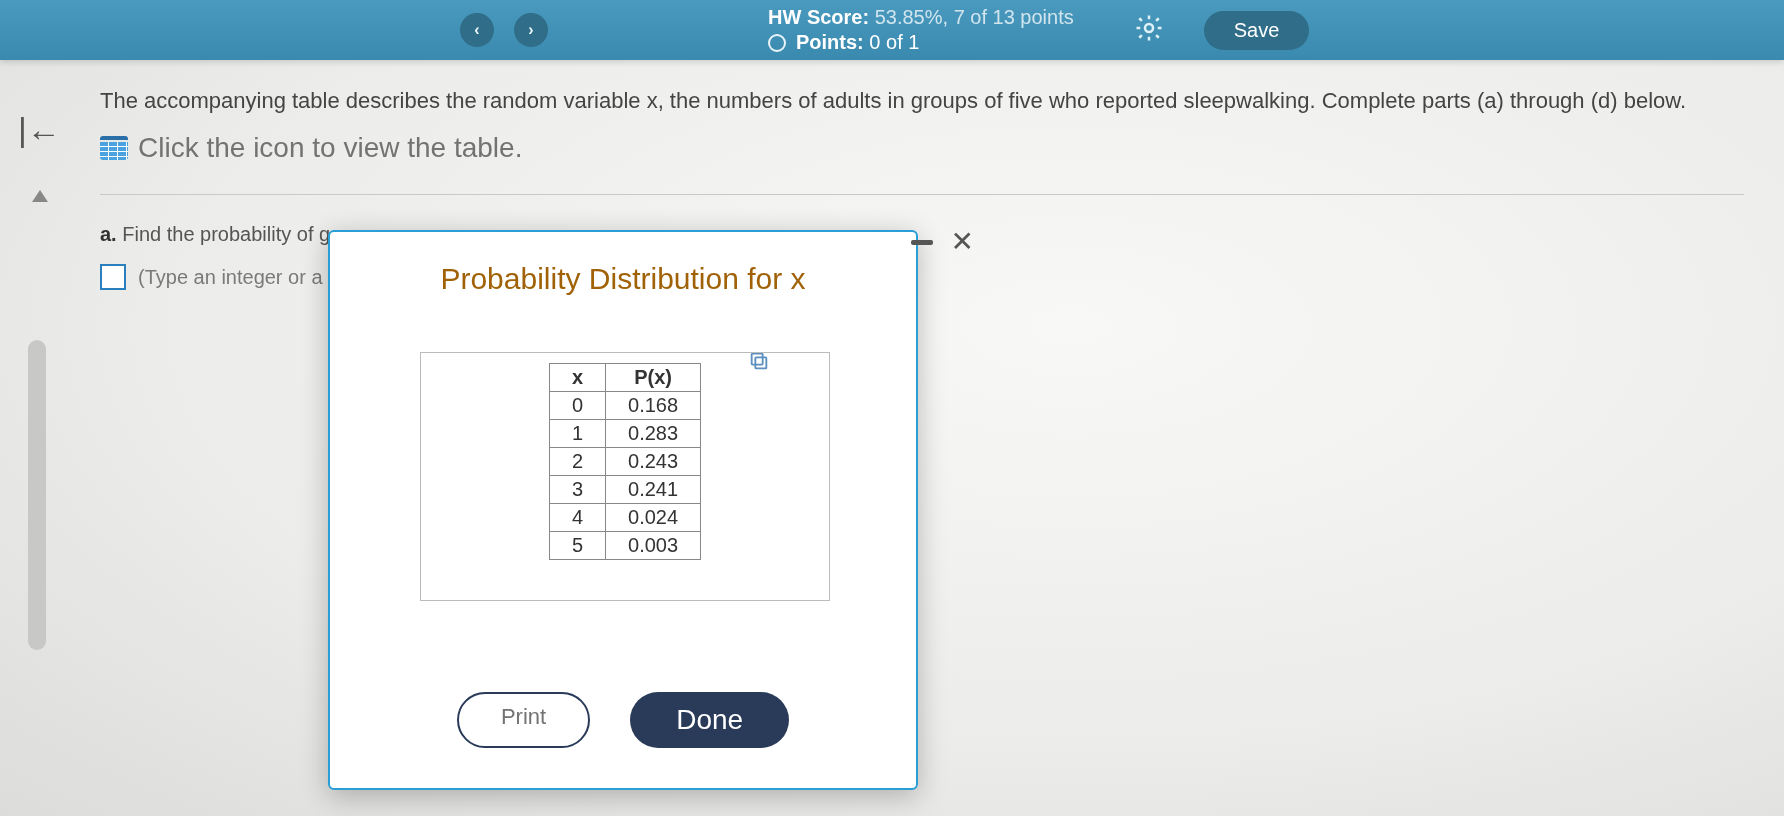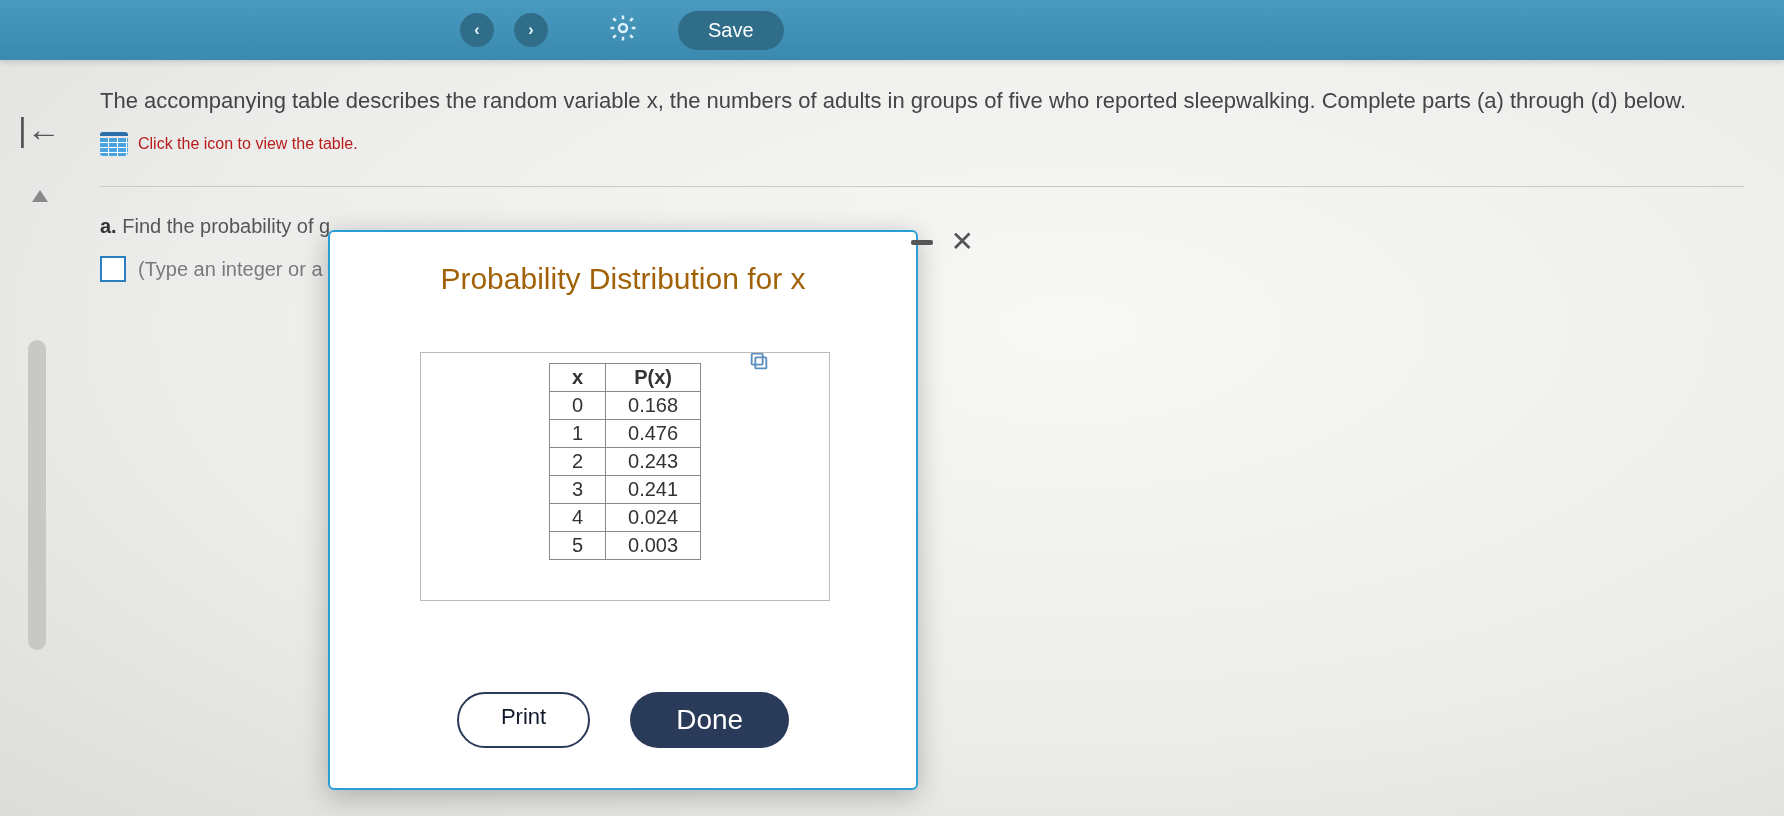--- a/index.html
+++ b/index.html
@@ -86,21 +86,21 @@
       linear-gradient(#2b6fa8,#2b6fa8) 0 0/100% 4px no-repeat,
       linear-gradient(#4aa3e0,#4aa3e0) 0 6px/100% 18px no-repeat;
     border-radius:3px;
   }
   .table-icon::after{
     content:""; position:absolute; inset:6px 0 0 0;
     background:
       repeating-linear-gradient(to bottom, transparent 0 4px, #fff 4px 5px),
       repeating-linear-gradient(to right, transparent 0 8px, #fff 8px 9px);
   }
-  .link-text { color:#b91c1c; font-size:16px; }
+  .link-text { color:#737373; font-size:28px; }
   .hr { border:none; border-top:1px solid #c9c9c7; margin-top:30px; margin-bottom:28px; }
   .part-a { font-size:20px; color:#555; }
   .part-a b { color:#333; }
   .answer-row { margin-top:18px; display:flex; align-items:center; gap:12px; }
   .answer-box {
     width:26px; height:26px; border:2px solid #2a7fbf;
     background:#fff;
   }
   .hint-text { color:#7a7a7a; font-size:20px; }
 
@@ -145,36 +145,49 @@
     width:22px; height:22px;
     cursor:pointer;
   }
   .copy-icon svg { width:22px; height:22px; }
   .modal-buttons {
     position:absolute; bottom:40px; left:0; right:0;
     display:flex; justify-content:center; gap:40px;
   }
   .btn-print {
     border:2px solid #2a3b5a; border-radius:28px;
-    padding:10px 42px; font-size:22px; color:#0f172a;
+    padding:10px 42px; font-size:22px; color:#737373;
     background:#fff; cursor:pointer;
   }
   .btn-done {
     border:none; border-radius:28px;
     padding:12px 46px; font-size:28px; color:#fff;
     background:#2a3b5a; cursor:pointer;
   }
 </style>
 </head>
 <body>
 
 <div class="topbar">
   <div class="nav-btn nav-prev">‹</div>
   <div class="nav-btn nav-next">›</div>
 
+  <div class="score-block">
+    <div class="score-line1">
+      <b>HW Score:</b>
+      <span class="dim">53.85%, 7 of 13 points</span>
+    </div>
+    <div class="score-line2">
+      <span class="radio-open"></span>
+      <span>
+        <b>Points:</b>
+        <span class="dim">0 of 1</span>
+      </span>
+    </div>
+  </div>
 
   <span class="settings-icon">
     <svg width="30" height="30" viewBox="0 0 24 24" fill="none" stroke="#dff1f8" stroke-width="2">
       <circle cx="12" cy="12" r="3.2"></circle>
       <path d="M12 2v3M12 19v3M4.2 4.2l2.1 2.1M17.7 17.7l2.1 2.1M2 12h3M19 12h3M4.2 19.8l2.1-2.1M17.7 6.3l2.1-2.1"></path>
     </svg>
   </span>
 
   <div class="save-btn">Save</div>
 </div>
@@ -223,21 +236,21 @@
             <th>P(x)</th>
           </tr>
         </thead>
         <tbody>
           <tr>
               <td>0</td>
               <td>0.168</td>
             </tr>
           <tr>
               <td>1</td>
-              <td>0.476</td>
+              <td>0.283</td>
             </tr>
           <tr>
               <td>2</td>
               <td>0.243</td>
             </tr>
           <tr>
               <td>3</td>
               <td>0.241</td>
             </tr>
           <tr>

